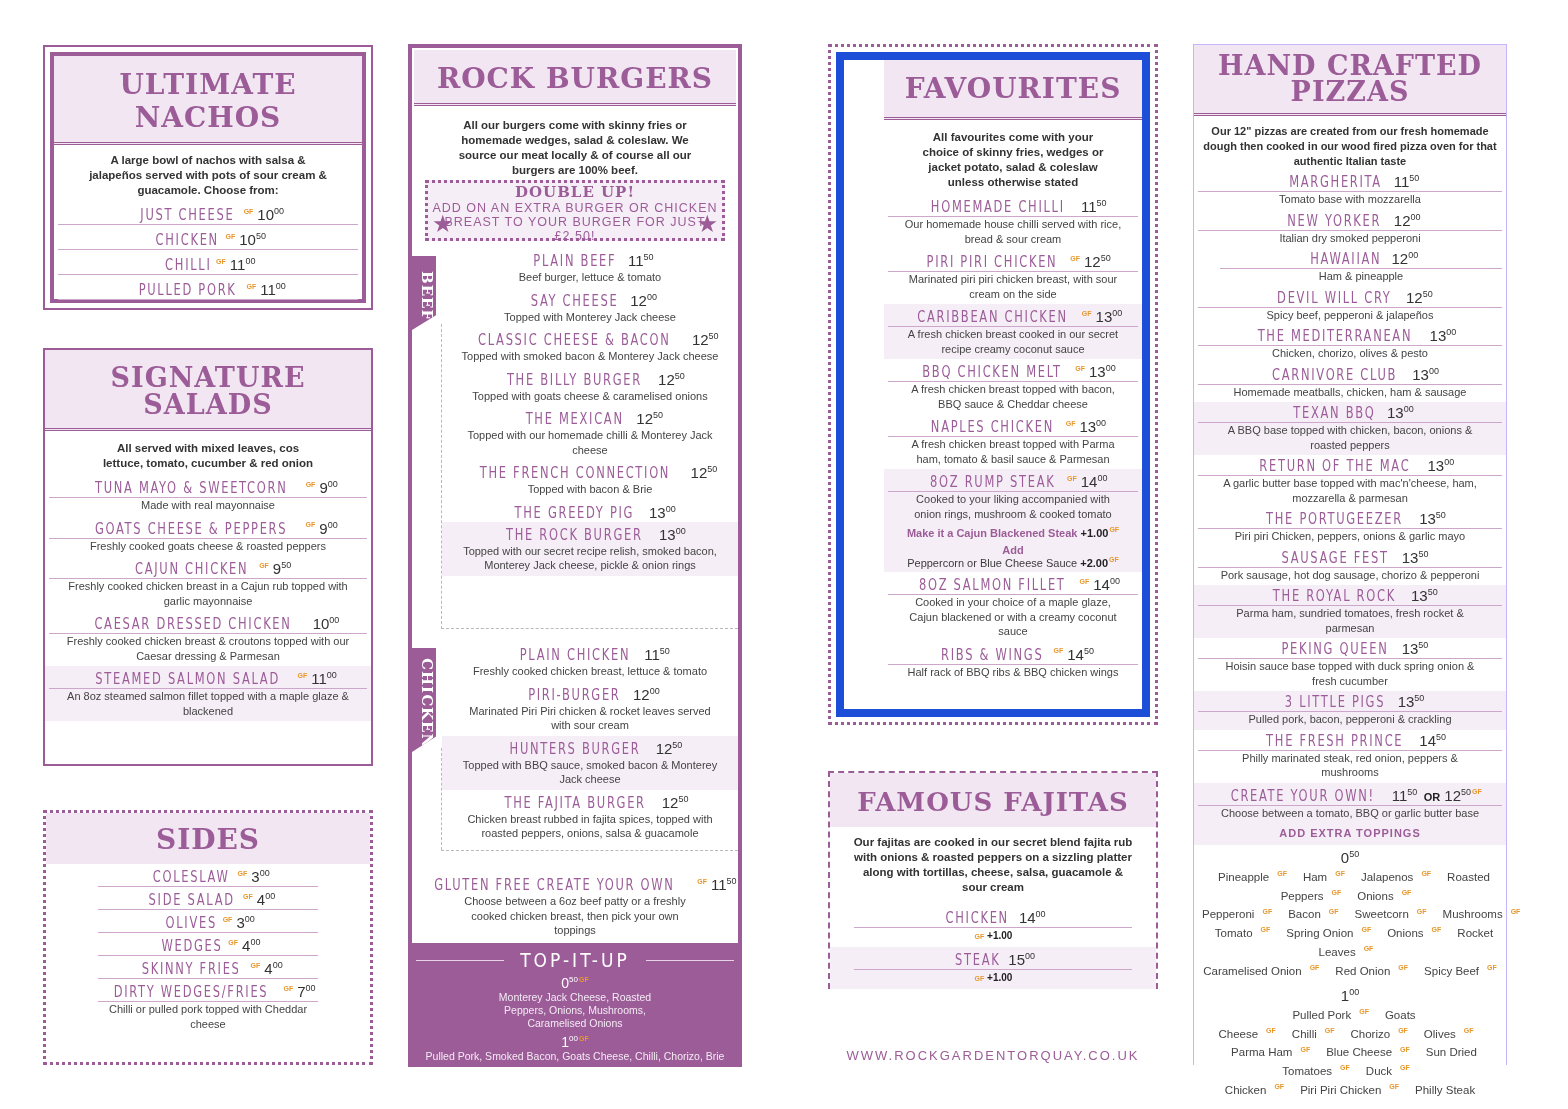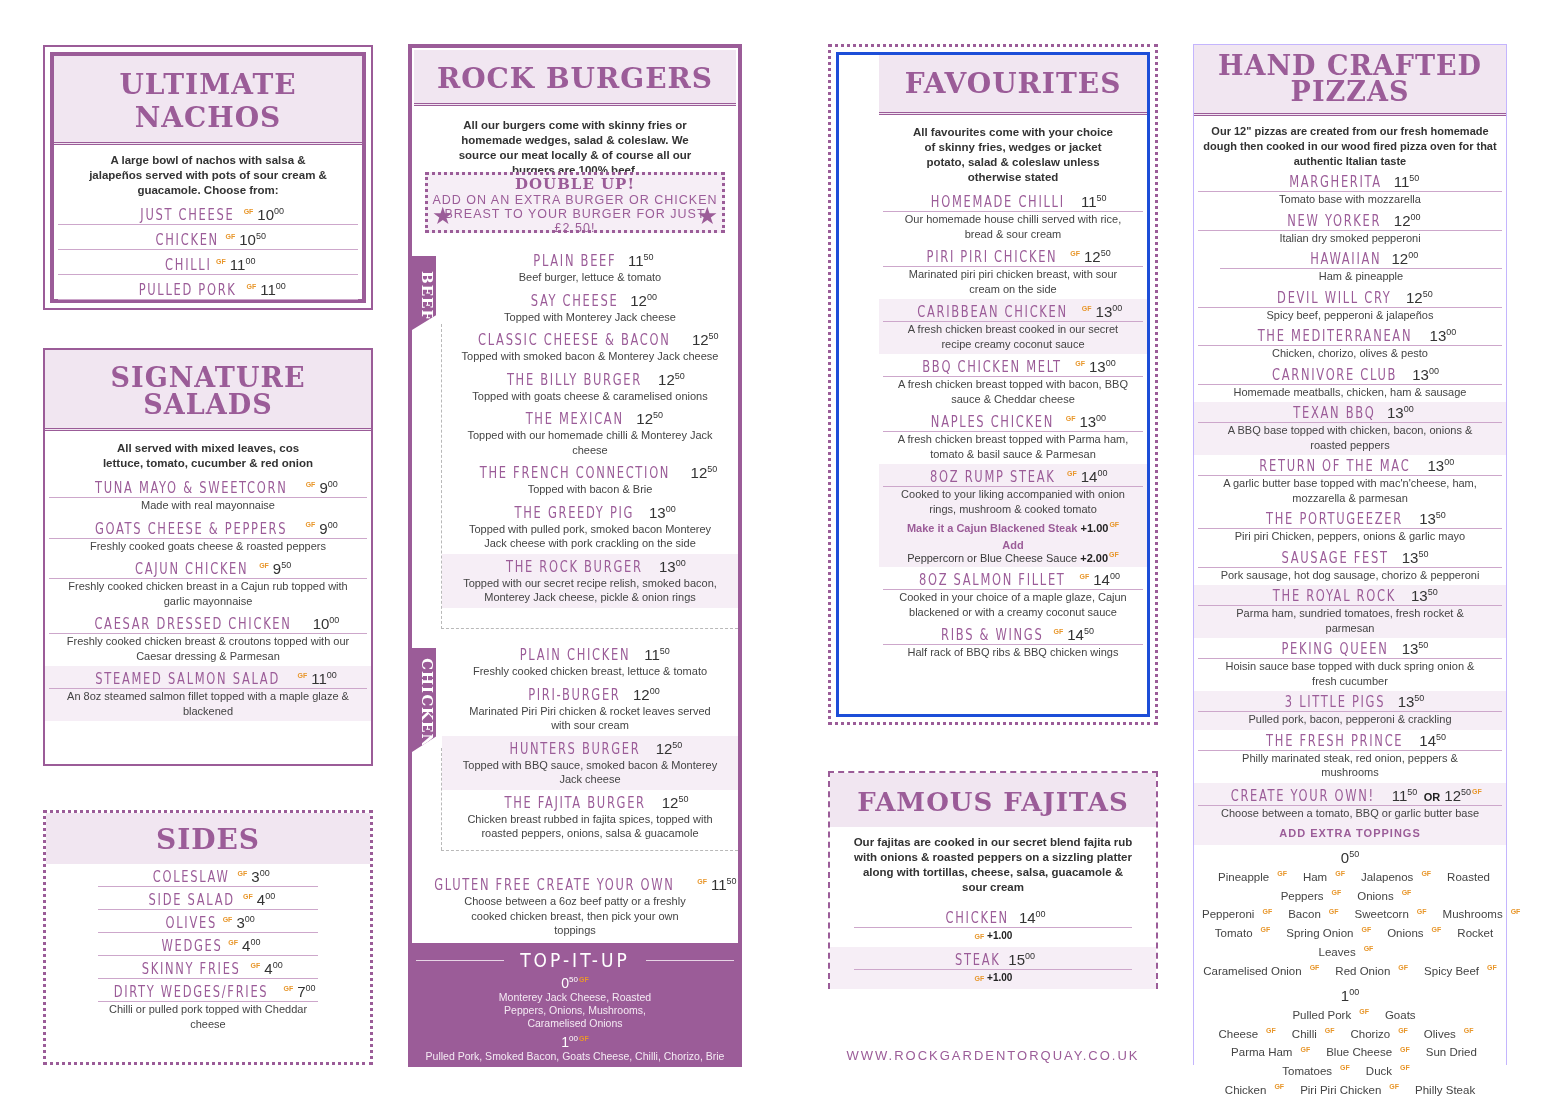--- a/index.html
+++ b/index.html
@@ -146,21 +146,21 @@
         <div class="rule" style="margin:0 24px;"></div>
         <div class="desc" style="padding-left:18px;padding-right:18px;">Chilli or pulled pork topped with Cheddar cheese</div>
       </div>
     </div>
 </div>
 
 <div class="panel" style="left:408px;top:44px;width:334px;height:1023px;border:4px solid #9b5c98;">
   <div class="hdr" style="font-size:28px;padding:12px 0 8px;margin:2px;">ROCK BURGERS</div>
   <div class="intro" style="padding:10px 30px 4px;">All our burgers come with skinny fries or homemade wedges, salad &amp; coleslaw. We source our meat locally &amp; of course all our burgers are 100% beef.</div>
 
-  <div class="double-up" style="left:13px;right:13px;top:124px;height:61px;">
+  <div class="double-up" style="left:13px;right:13px;top:132px;height:61px;">
     <div class="t1">DOUBLE UP!</div>
     <div class="t2">Add on an extra burger or chicken</div>
     <div class="t2">breast to your burger for just £2.50!</div>
     <span class="star" style="left:4px;">★</span>
     <span class="star" style="right:4px;">★</span>
   </div>
 
   <div class="sidetab" style="top:208px;height:74px;clip-path:polygon(0 0,100% 0,100% 80%,0 100%);">BEEF</div>
   <div class="dashline-v" style="left:29px;top:276px;height:305px;"></div>
   <div class="dashline-h" style="left:29px;right:0;top:580px;"></div>
@@ -184,21 +184,20 @@
       <div class="item">
         <div><span class="item-title">The Mexican</span><span class="price"><span>12</span><sup>50</sup></span></div>
         <div class="desc" style="padding-left:18px;padding-right:18px;">Topped with our homemade chilli &amp; Monterey Jack cheese</div>
       </div>
       <div class="item">
         <div><span class="item-title">The French Connection</span><span class="price"><span>12</span><sup>50</sup></span></div>
         <div class="desc" style="padding-left:18px;padding-right:18px;">Topped with bacon &amp; Brie</div>
       </div>
       <div class="item">
         <div><span class="item-title">The Greedy Pig</span><span class="price"><span>13</span><sup>00</sup></span></div>
-        <div class="desc" style="padding-left:18px;padding-right:18px;">Topped with pulled pork, smoked bacon Monterey Jack cheese with pork crackling on the side</div>
       </div>
       <div class="item shade">
         <div><span class="item-title">The Rock Burger</span><span class="price"><span>13</span><sup>00</sup></span></div>
         <div class="desc" style="padding-left:18px;padding-right:18px;">Topped with our secret recipe relish, smoked bacon, Monterey Jack cheese, pickle &amp; onion rings</div>
       </div>
     </div>
 
   <div class="sidetab" style="top:600px;height:104px;clip-path:polygon(0 0,100% 0,100% 85%,0 100%);">CHICKEN</div>
   <div class="dashline-v" style="left:29px;top:700px;height:102px;"></div>
   <div class="dashline-h" style="left:29px;right:0;top:802px;"></div>
@@ -231,21 +230,21 @@
   <div class="toppers" style="height:120px;">
     <div class="ttl">TOP-IT-UP</div>
     <div class="p"><span>0</span><sup>50</sup><span class="gf">GF</span></div>
     <div class="d" style="padding:0 70px;">Monterey Jack Cheese, Roasted Peppers, Onions, Mushrooms, Caramelised Onions</div>
     <div class="p"><span>1</span><sup>00</sup><span class="gf">GF</span></div>
     <div class="d">Pulled Pork, Smoked Bacon, Goats Cheese, Chilli, Chorizo, Brie</div>
   </div>
 </div>
 
 <div class="panel dotted" style="left:828px;top:44px;width:330px;height:681px;padding:5px;">
-  <div style="border:3px solid #1d4ed8;height:100%;padding-left:40px;">
+  <div style="border:8px solid #1d4ed8;height:100%;padding-left:40px;">
     <div class="hdr" style="font-size:28px;padding:12px 0 12px;">FAVOURITES</div>
     <div class="intro" style="padding:10px 30px 4px;">All favourites come with your choice of skinny fries, wedges or jacket potato, salad &amp; coleslaw unless otherwise stated</div>
     <div>
         <div class="item">
           <div><span class="item-title">Homemade Chilli</span><span class="price"><span>11</span><sup>50</sup></span></div>
           <div class="rule"></div>
           <div class="desc" style="padding-left:18px;padding-right:18px;">Our homemade house chilli served with rice, bread &amp; sour cream</div>
         </div>
         <div class="item">
           <div><span class="item-title">Piri Piri Chicken</span><span class="gf">GF</span><span class="price"><span>12</span><sup>50</sup></span></div>

